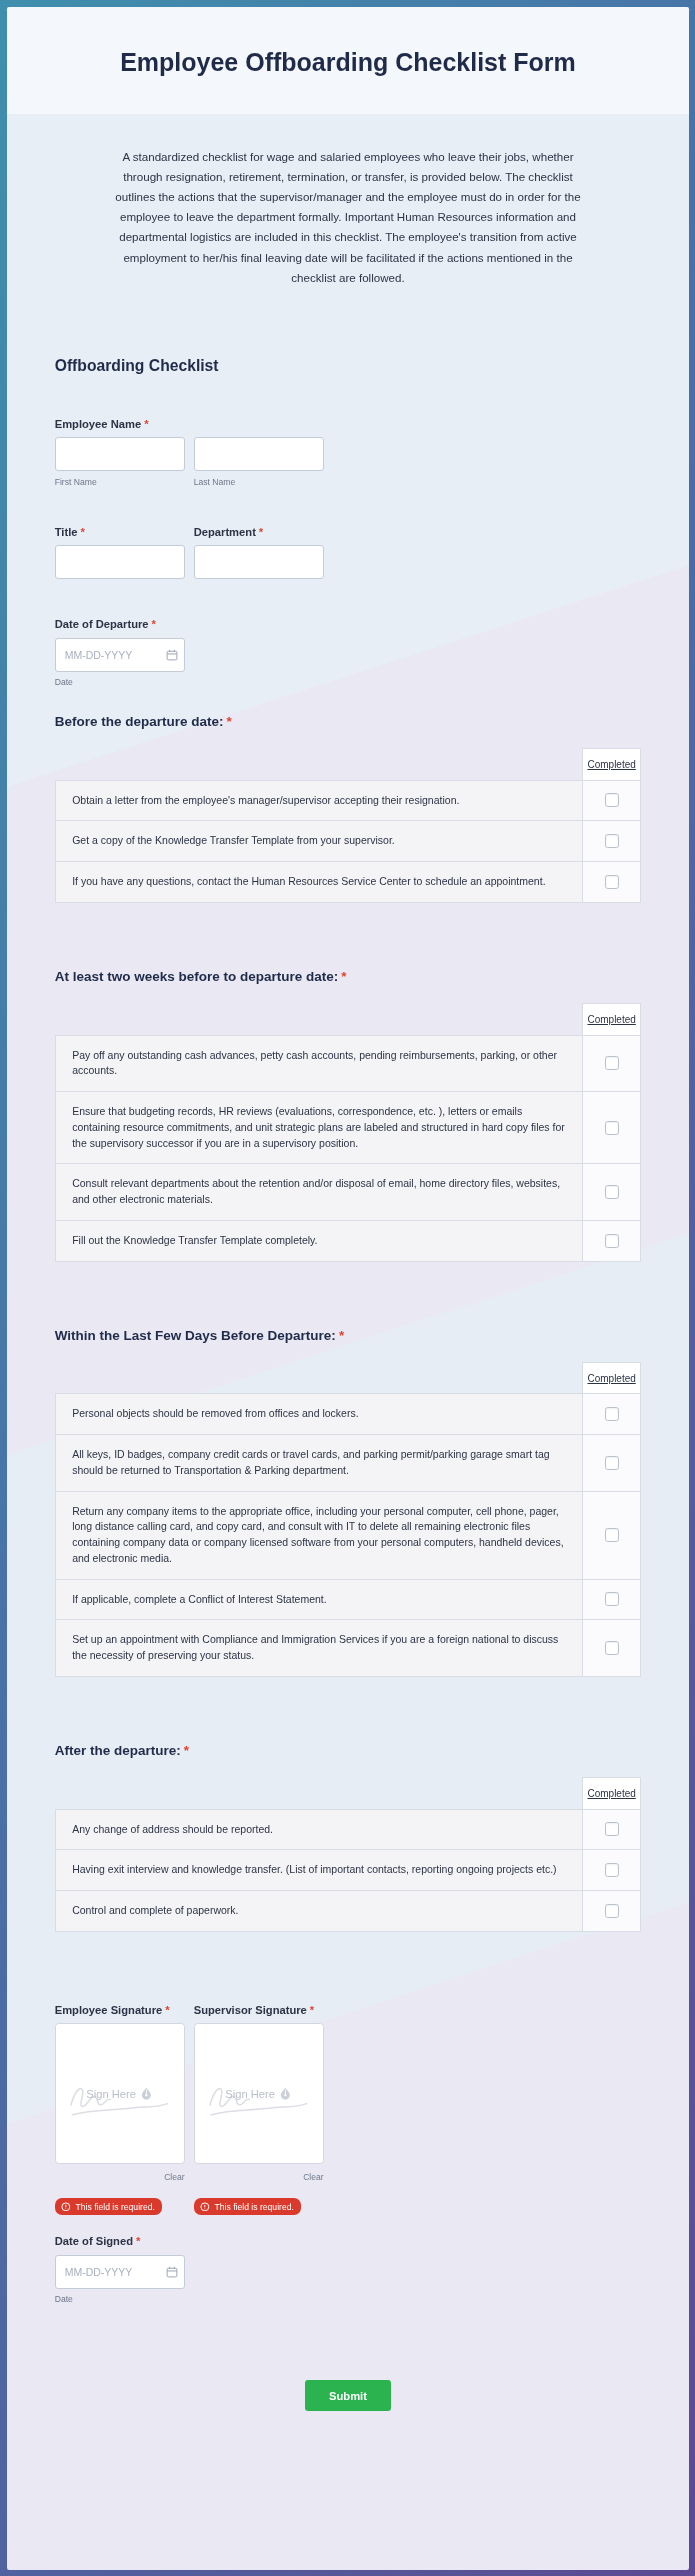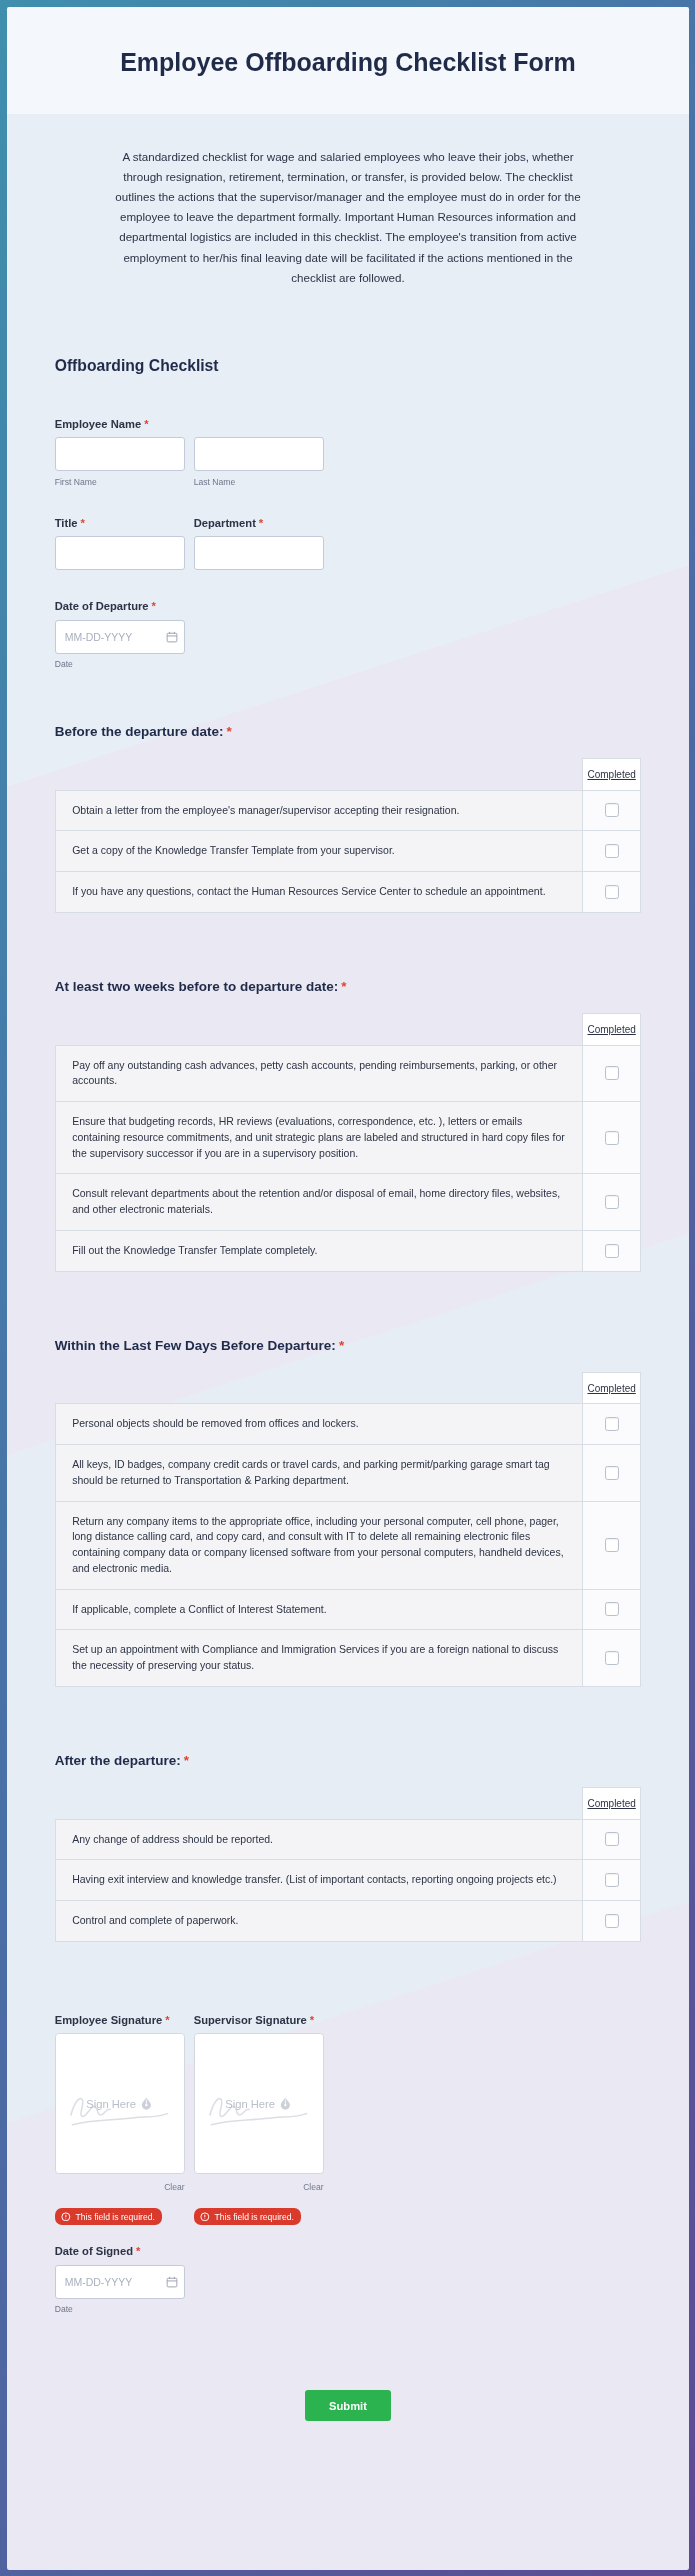--- a/index.html
+++ b/index.html
@@ -47,21 +47,21 @@
     font-size: 11.6px;
     line-height: 1.74;
     color: var(--body-text, #2c3345);
   }
   h2.section-title {
     margin: 69px 0 0;
     font-size: 15.7px;
     font-weight: 700;
     color: var(--heading-text, #1f2b49);
   }
-  .field { margin-top: 30px; }
+  .field { margin-top: 39px; }
   .field.first { margin-top: 43px; }
   .f-label {
     display: block;
     font-size: 11.2px;
     font-weight: 700;
     color: var(--body-text, #2c3345);
     margin-bottom: 7.5px;
   }
   .req { color: var(--required-star, #e0432f); margin-left: 3px; font-weight: 700; }
   .cols { display: flex; gap: 9px; }
@@ -94,21 +94,21 @@
     pointer-events: none;
   }
   .date-wrap .text-input { padding-right: 24px; }
 
   h3.checklist-title {
     margin: 66px 0 19.4px;
     font-size: 13.5px;
     font-weight: 700;
     color: var(--heading-text, #1f2b49);
   }
-  section.first-checklist h3.checklist-title { margin-top: 54px; }
+  section.first-checklist h3.checklist-title { margin-top: 26px; }
   table.matrix { width: 100%; border-collapse: collapse; }
   table.matrix th.blank { background: transparent; border: none; }
   table.matrix th.comp {
     width: 58px;
     background: #ffffff;
     border: 0.7px solid var(--table-border, #d8dce4);
     padding: 9.7px 4.5px;
     font-size: 10px;
     font-weight: 400;
     text-align: center;

